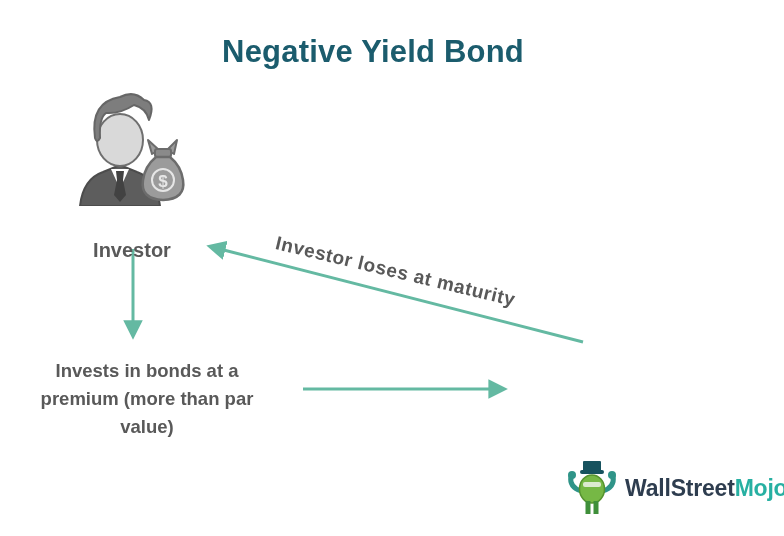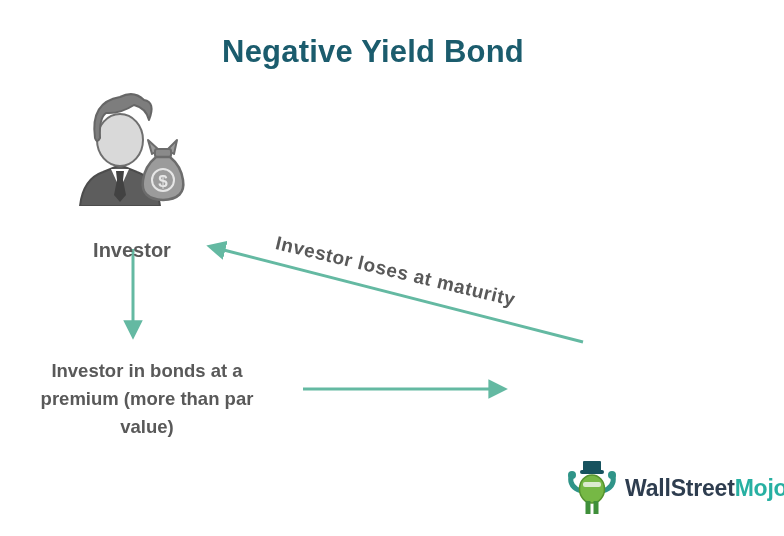--- a/index.html
+++ b/index.html
@@ -68,21 +68,21 @@
     <rect x="79" y="61" width="16" height="8" rx="2" fill="#8a8a8a" stroke="#6c6c6c" stroke-width="2"></rect>
 
     <path d="M80,69 Q69,78 67,92 Q64,111 87,112 Q110,111 107,92 Q105,78 94,69 Z" fill="#9b9b9b" stroke="#6c6c6c" stroke-width="2.5" stroke-linejoin="round"></path>
 
     <circle cx="87" cy="92" r="11" fill="none" stroke="#e6e6e6" stroke-width="2"></circle>
     <text x="87" y="99" text-anchor="middle" font-size="17" font-weight="bold" fill="#e6e6e6">$</text>
   </svg>
 
   <div class="investor-label">Investor</div>
 
-  <div class="node premium">Investor in bonds at a premium (more than par value)</div>
+  <div class="node premium">Invests in bonds at a premium (more than par value)</div>
   <div class="loses">Investor loses at maturity</div>
 
   <div class="logo">
     <svg width="52" height="56" viewBox="0 0 50 56" aria-hidden="true">
 
       <path d="M14,31 Q2,27 4,16" fill="none" stroke="#2f9488" stroke-width="5" stroke-linecap="round"></path>
       <circle cx="5" cy="15" r="4" fill="#2f9488"></circle>
       <path d="M36,31 Q48,27 46,16" fill="none" stroke="#2f9488" stroke-width="5" stroke-linecap="round"></path>
       <circle cx="45" cy="15" r="4" fill="#2f9488"></circle>
 

